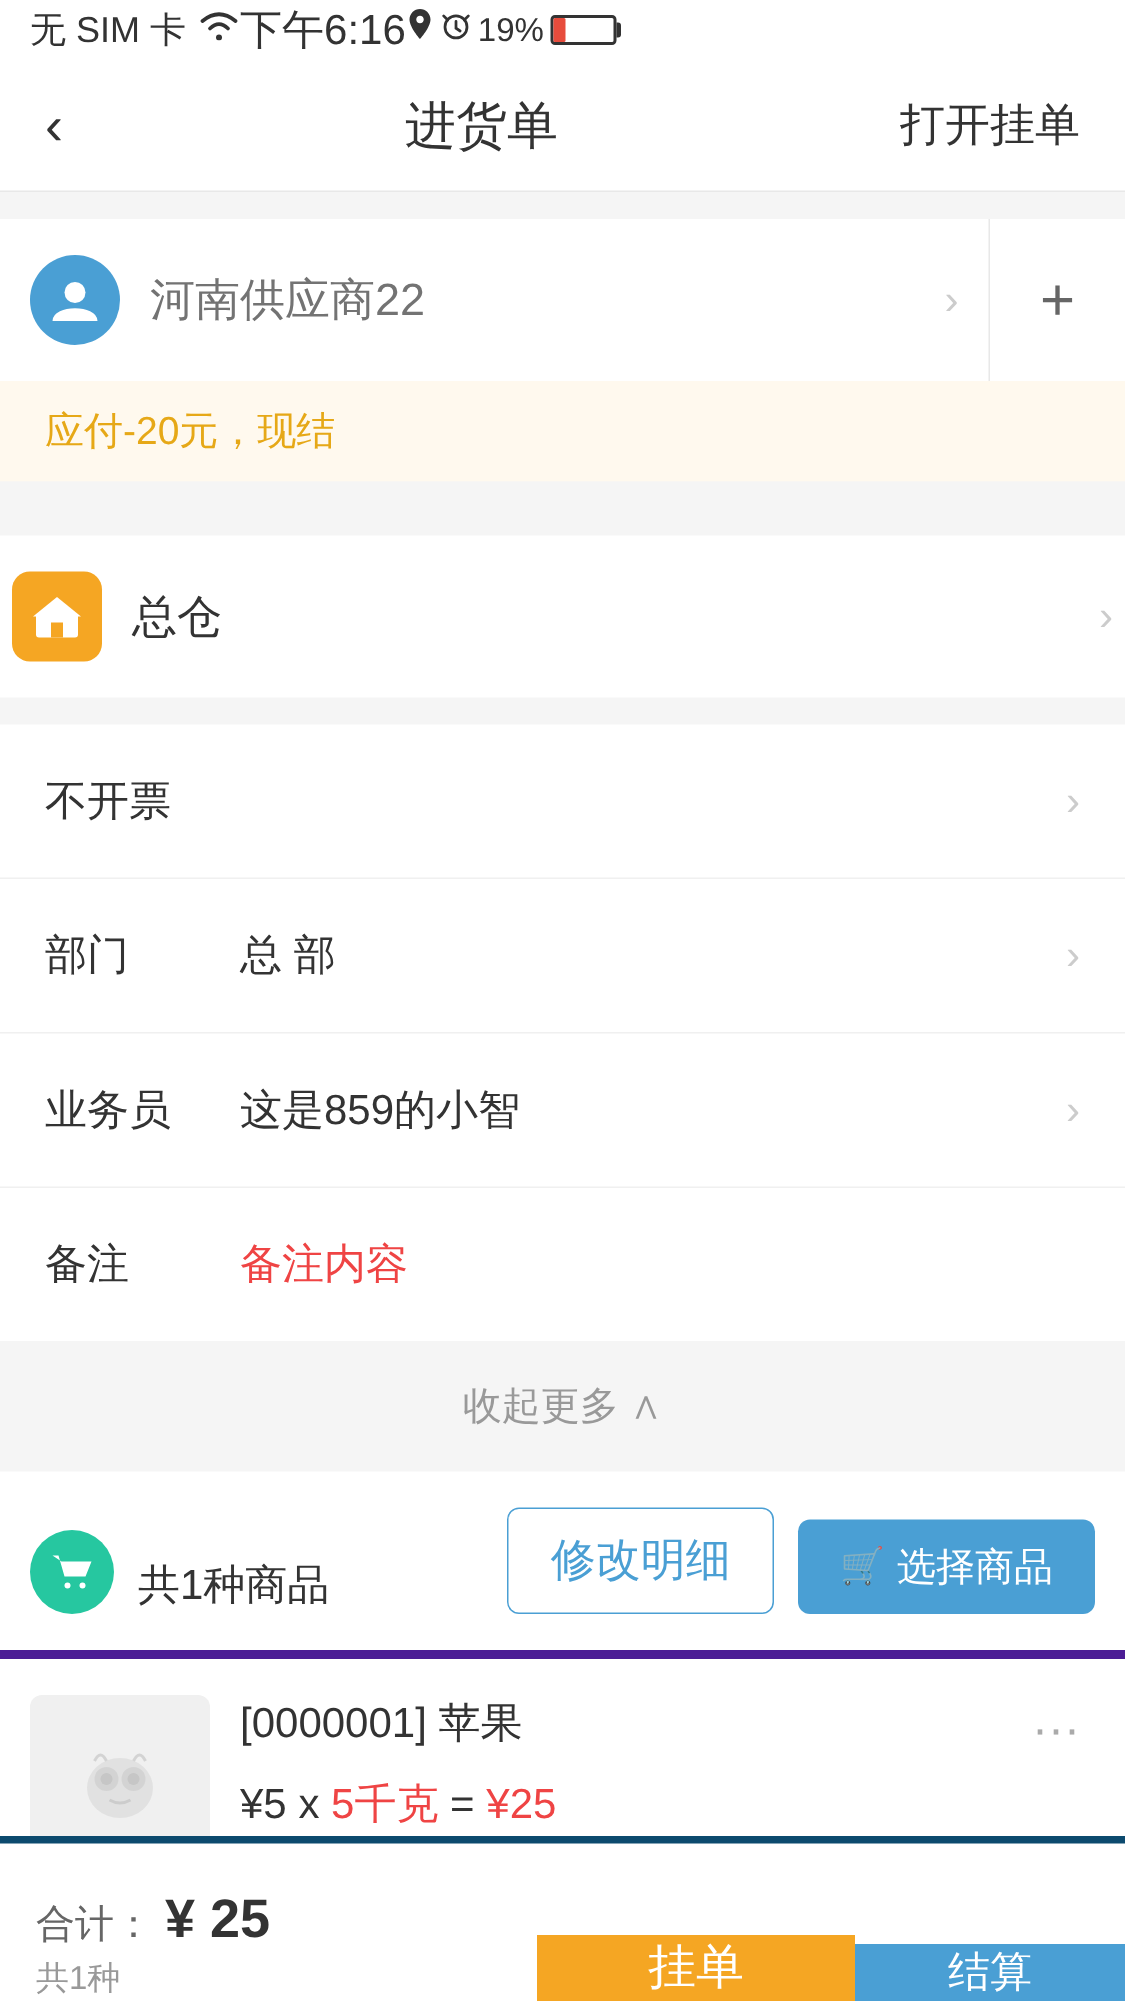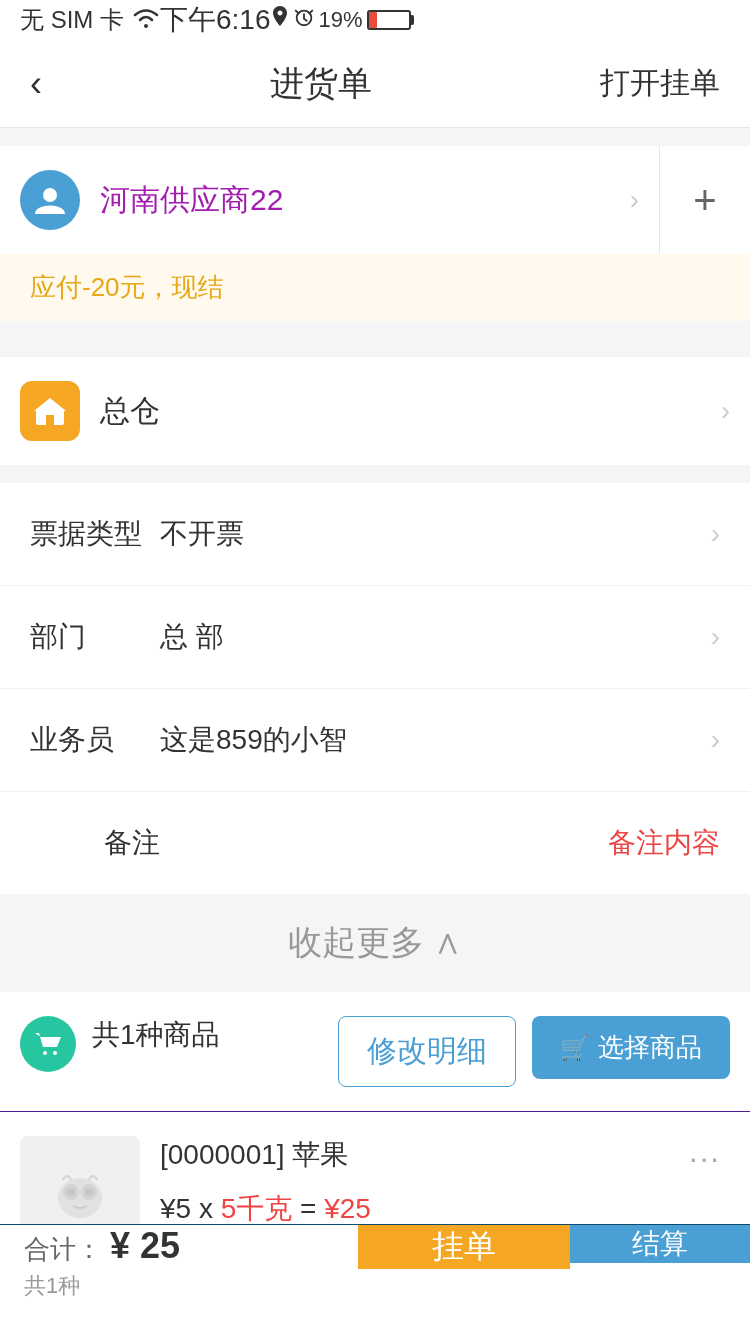--- a/index.html
+++ b/index.html
@@ -107,21 +107,21 @@
       background: #4a9fd4;
       display: flex;
       align-items: center;
       justify-content: center;
       margin-right: 20px;
       flex-shrink: 0;
     }
     .supplier-avatar svg { width: 36px; height: 36px; }
     .supplier-name {
       font-size: 30px;
-      color: #a21caf;
+      color: #737373;
       flex: 1;
     }
     .chevron-right {
       color: #ccc;
       font-size: 28px;
       margin-left: 10px;
     }
     .supplier-add {
       width: 90px;
       display: flex;
@@ -139,21 +139,21 @@
       font-size: 26px;
       color: #e6a817;
     }
 
     
     .warehouse-section {
       background: #fff;
       margin-top: 18px;
       display: flex;
       align-items: center;
-      padding: 24px 20px;
+      padding: 24px 8px;
       cursor: pointer;
     }
     .warehouse-icon {
       width: 60px;
       height: 60px;
       border-radius: 12px;
       background: #f5a623;
       display: flex;
       align-items: center;
       justify-content: center;
@@ -171,57 +171,57 @@
       background: #fff;
       margin-top: 18px;
     }
     .form-row {
       display: flex;
       align-items: center;
       padding: 32px 30px;
       border-bottom: 1px solid #f0f0f0;
       cursor: pointer;
     }
-    .form-row:last-child { border-bottom: none; text-align: right; }
+    .form-row:last-child { border-bottom: none; }
     .form-label {
       font-size: 28px;
       color: #333;
       width: 130px;
       flex-shrink: 0;
     }
     .form-value {
       flex: 1;
       font-size: 28px;
       color: #333;
     }
     .form-placeholder {
       color: #ef4444;
     }
 
     
     .collapse-bar {
       background: #f5f5f5;
       text-align: center;
       padding: 24px;
-      font-size: 34px;
+      font-size: 26px;
       color: #999;
       cursor: pointer;
       margin-top: 2px;
     }
 
     
     .product-section {
       background: #fff;
       margin-top: 2px;
     }
     .product-header {
       display: flex;
-      align-items: flex-start;
+      align-items: flex-end;
       padding: 24px 20px;
-      border-bottom: 1px solid #4c1d95;
+      border-bottom: 6px solid #4c1d95;
     }
     .product-cart-icon {
       width: 56px;
       height: 56px;
       border-radius: 50%;
       background: #26c7a0;
       display: flex;
       align-items: center;
       justify-content: center;
       margin-right: 16px;
@@ -301,23 +301,23 @@
     }
 
     
     .footer {
       position: fixed;
       bottom: 0;
       left: 0;
       width: 750px;
       height: 110px;
       display: flex;
-      align-items: flex-start;
-      background: #fff;
-      border-top: 1px solid #0c4a6e;
+      align-items: flex-end;
+      background: #fff;
+      border-top: 5px solid #0c4a6e;
     }
     .footer-total {
       flex: 1;
       display: flex;
       flex-direction: column;
       justify-content: center;
       padding: 0 24px;
     }
     .footer-total-row {
       display: flex;
@@ -434,21 +434,20 @@
         <rect x="13" y="21" width="8" height="10" fill="#f5a623"></rect>
       </svg>
     </div>
     <span class="warehouse-name">总仓</span>
     <span class="chevron-right">›</span>
   </div>
 
   <div class="form-section">
 
     <div class="form-row">
-      <span class="form-label">票据类型</span>
       <span class="form-value">不开票</span>
       <span class="chevron-right">›</span>
     </div>
 
     <div class="form-row">
       <span class="form-label">部门</span>
       <span class="form-value">总 部</span>
       <span class="chevron-right">›</span>
     </div>
 

